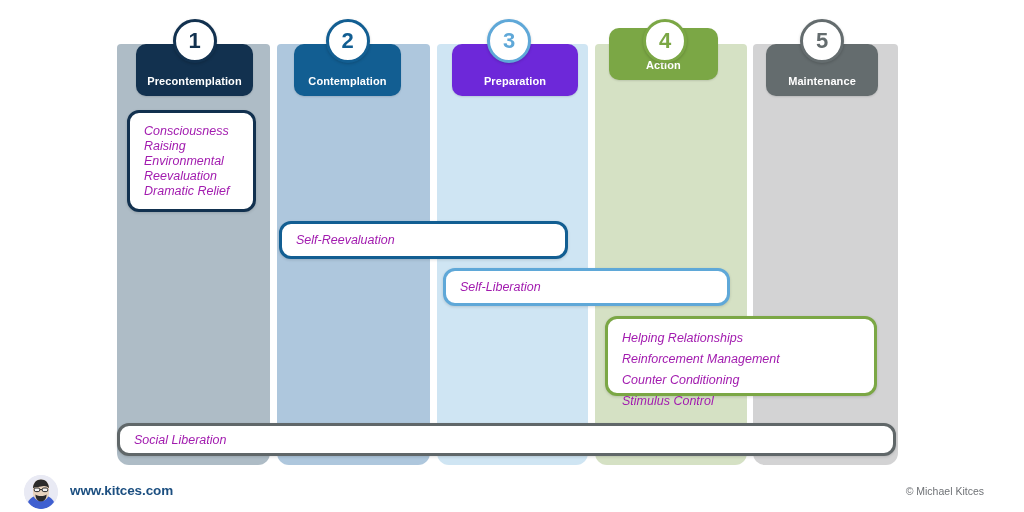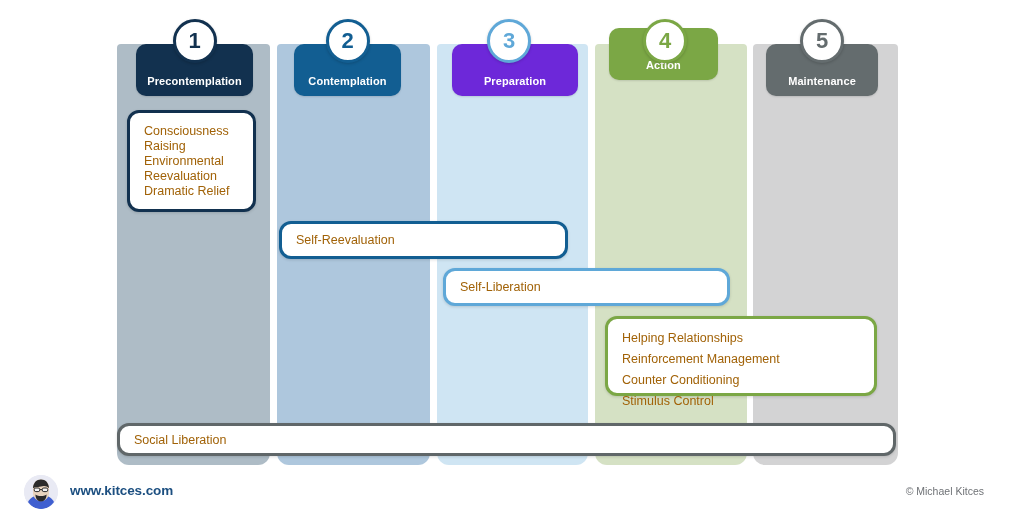--- a/index.html
+++ b/index.html
@@ -70,23 +70,24 @@
   .process-box {
     position: absolute;
     background: #ffffff;
     border-radius: 12px;
     box-sizing: border-box;
     box-shadow: 0 1px 3px rgba(0,0,0,0.14);
     padding: 11px 14px;
   }
   .process-box .pline {
     font-size: 12.5px;
-    color: #a16207;
+    color: #a21caf;
     line-height: 16px;
     white-space: nowrap;
+    font-style: italic;
   }
   .process-box.multi .pline + .pline {
     margin-top: 5px;
   }
   .process-box.wrap .pline {
     white-space: normal;
     width: 115px;
     line-height: 15px;
   }
   .process-box.single {

